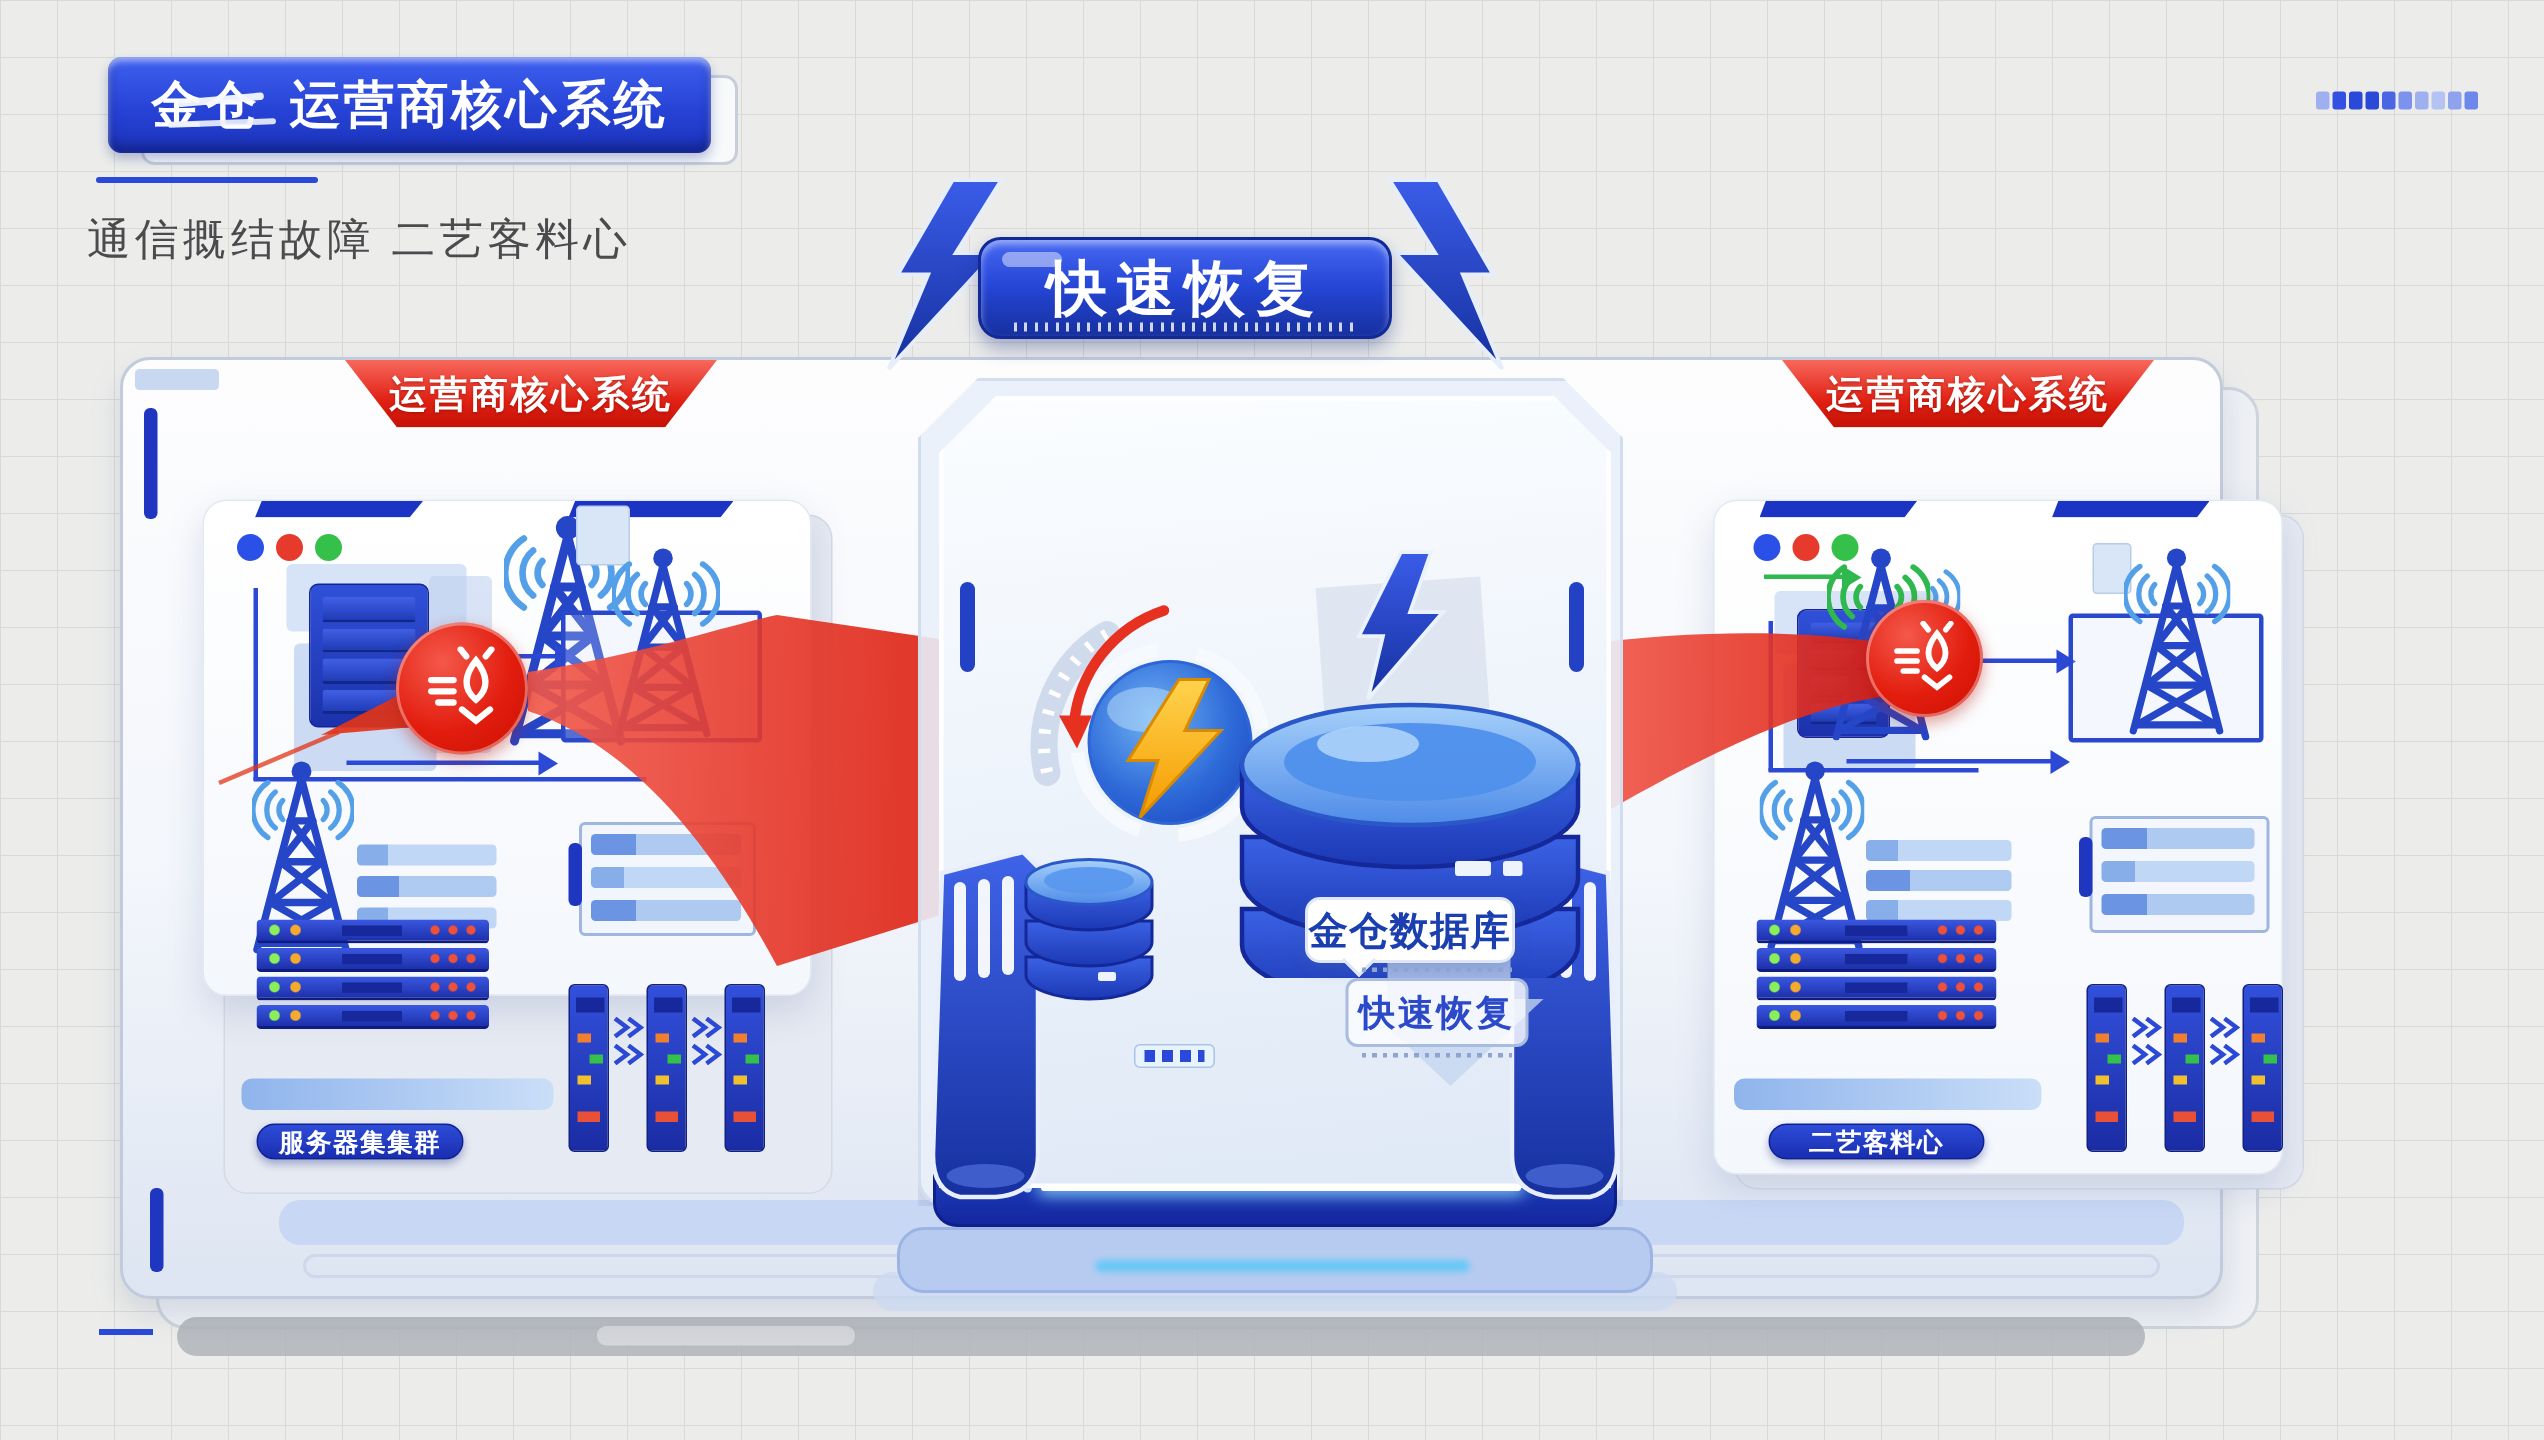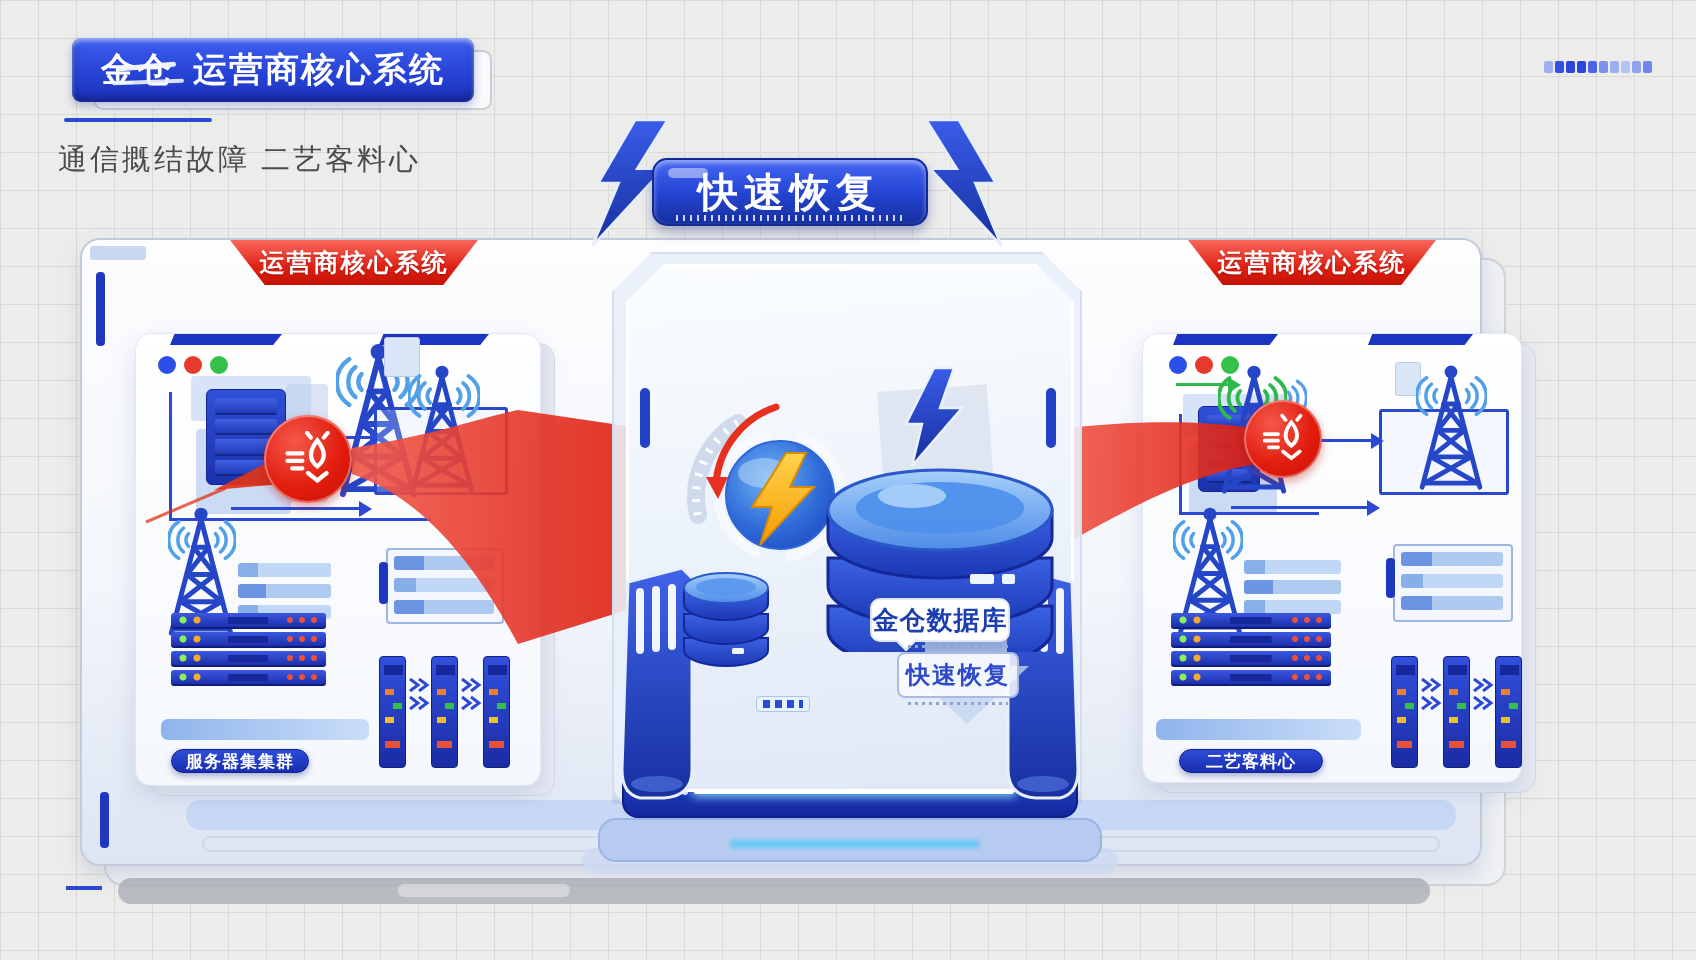--- a/index.html
+++ b/index.html
@@ -250,21 +250,21 @@
   <div class="abs blue-dash"></div>
 
   <div class="abs red-banner" style="left:230px;top:240px;width:248px">
     <span>运营商核心系统</span>
   </div>
   <div class="abs red-banner" style="left:1188px;top:240px;width:248px">
     <span>运营商核心系统</span>
   </div>
 
   <div class="abs card-offset" style="left:149px;top:343px;width:406px;height:453px"></div>
-  <div class="abs side-card" style="left:135px;top:333px;width:406px;height:453px">
+  <div class="abs side-card" style="left:135px;top:333px;width:406px;height:331px">
     <div class="top-band" style="left:34px;width:112px"></div>
     <div class="top-band" style="left:243px;width:110px"></div>
     <div class="dot" style="left:22px;top:22px;background:#2b50e8"></div>
     <div class="dot" style="left:48px;top:22px;background:#e63a2c"></div>
     <div class="dot" style="left:74px;top:22px;background:#35c04a"></div>
 
     <div class="backdrop" style="left:55px;top:42px;width:120px;height:45px;background:rgba(205,220,244,.8)"></div>
     <div class="backdrop" style="left:60px;top:95px;width:95px;height:85px;background:rgba(173,196,236,.6)"></div>
     <div class="backdrop" style="left:150px;top:50px;width:42px;height:118px;background:rgba(188,205,239,.55)"></div>
     <div class="cabinet" style="left:70px;top:55px;width:80px;height:96px">

